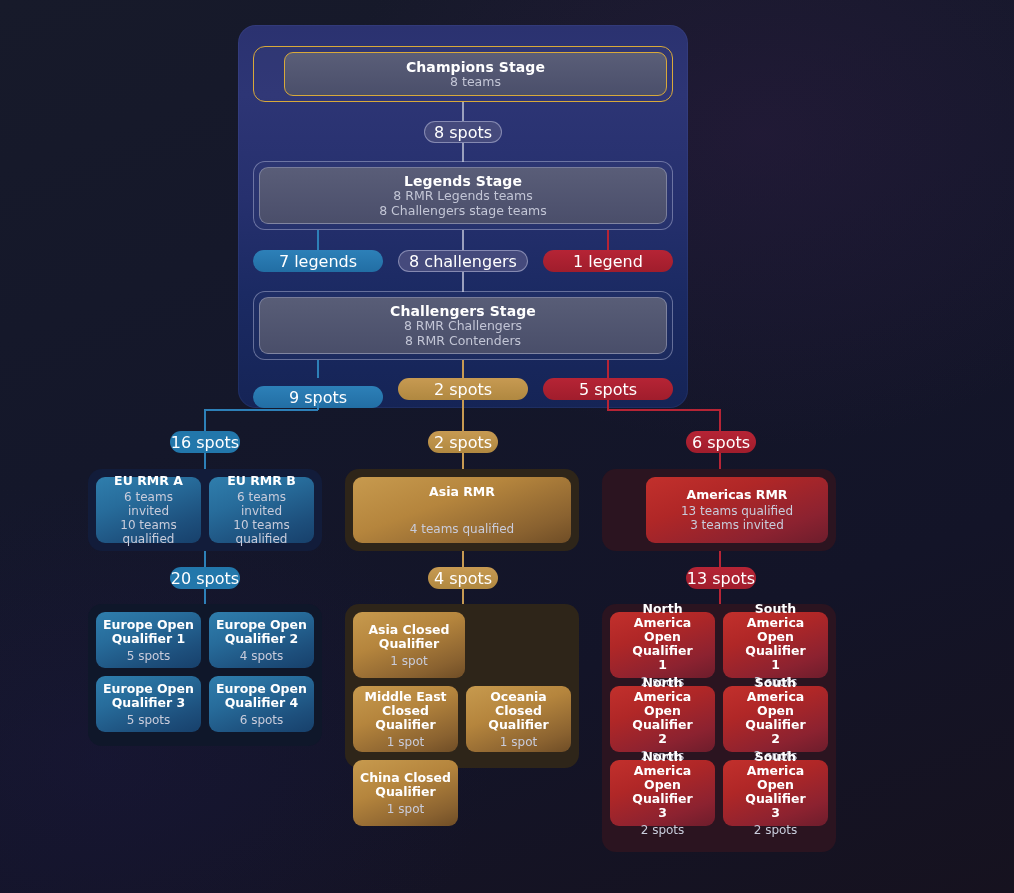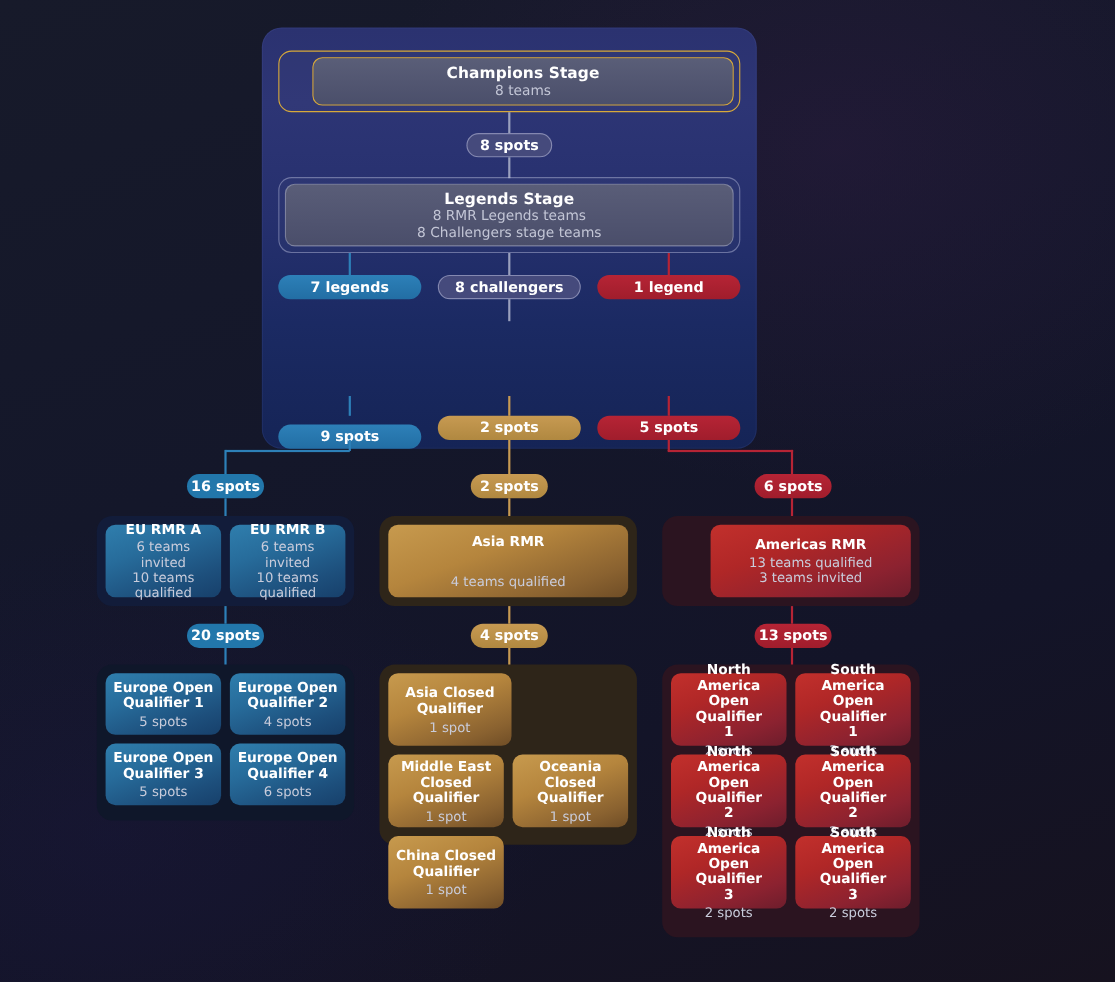--- a/index.html
+++ b/index.html
@@ -42,21 +42,21 @@
   }
   .stagewrap.gold .stagebox{border:1px solid #d8a93a;}
   .stagewrap.grey .stagebox{border:1px solid rgba(190,195,225,0.40);}
   .stage-title{font-weight:bold;font-size:14px;color:#ffffff;letter-spacing:.1px;}
   .stage-sub{font-size:12.5px;color:#c3c6d6;line-height:1.18;text-align:center;}
 
   
   .pill{
     position:absolute;height:22px;border-radius:11px;
     display:flex;align-items:center;justify-content:center;
-    font-size:13px;font-weight:bold;color:#fff;
+    font-size:16px;font-weight:normal;color:#fff;
     box-sizing:border-box;white-space:nowrap;
   }
   .pill.blue{background:linear-gradient(180deg,#2d80b8 0%,#226ea4 100%);}
   .pill.grey{background:#454a7c;border:1px solid rgba(185,190,220,0.55);}
   .pill.red{background:linear-gradient(180deg,#b62435 0%,#a01d2c 100%);}
   .pill.gold{background:linear-gradient(180deg,#c79a52 0%,#b08840 100%);}
   .pill.blue2{background:#2277ab;}
 
   
   .group{
@@ -108,20 +108,27 @@
   <div class="vline" style="left:317px;top:230px;height:20px;background:#2d80b8;"></div>
   <div class="vline" style="left:462px;top:230px;height:20px;background:#9aa0bd;"></div>
   <div class="vline" style="left:607px;top:230px;height:20px;background:#b62435;"></div>
 
   <div class="pill blue" style="left:253px;top:250px;width:130px;">7 legends</div>
   <div class="pill grey" style="left:398px;top:250px;width:130px;">8 challengers</div>
   <div class="pill red" style="left:543px;top:250px;width:130px;">1 legend</div>
 
   <div class="vline" style="left:462px;top:272px;height:20px;background:#9aa0bd;"></div>
 
+  <div class="stagewrap grey" style="left:253px;top:291px;width:420px;height:69px;">
+    <div class="stagebox">
+      <div class="stage-title">Challengers Stage</div>
+      <div class="stage-sub">8 RMR Challengers</div>
+      <div class="stage-sub">8 RMR Contenders</div>
+    </div>
+  </div>
 
   <div class="vline" style="left:317px;top:360px;height:18px;background:#2d80b8;"></div>
   <div class="vline" style="left:462px;top:360px;height:18px;background:#c79a52;"></div>
   <div class="vline" style="left:607px;top:360px;height:18px;background:#b62435;"></div>
 
   <div class="pill blue" style="left:253px;top:386px;width:130px;">9 spots</div>
   <div class="pill gold" style="left:398px;top:378px;width:130px;">2 spots</div>
   <div class="pill red" style="left:543px;top:378px;width:130px;">5 spots</div>
 
   <div class="vline" style="left:317px;top:400px;height:10px;background:#2d80b8;"></div>

